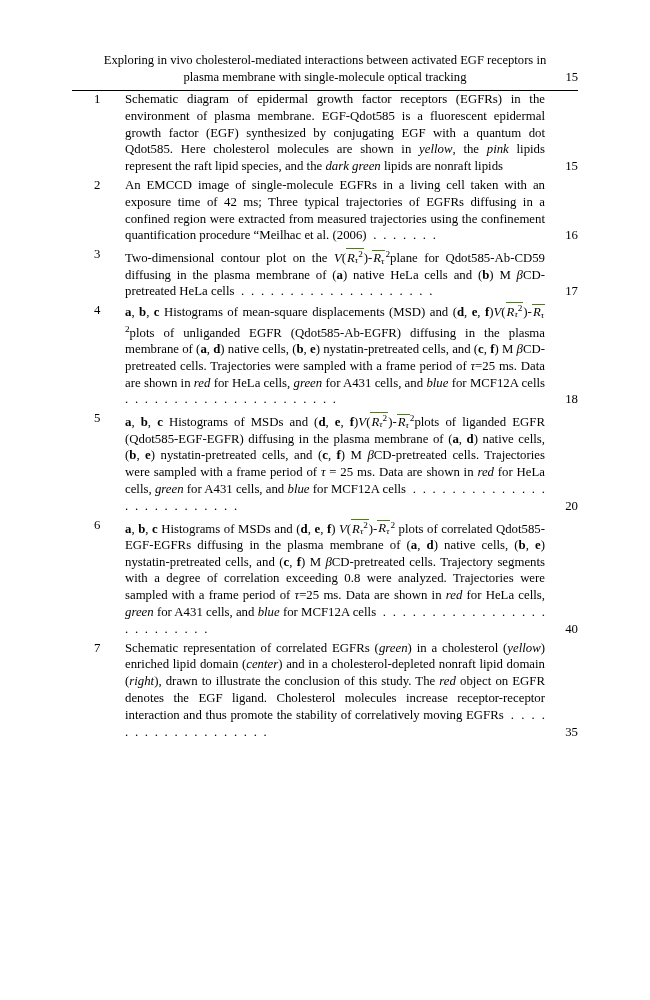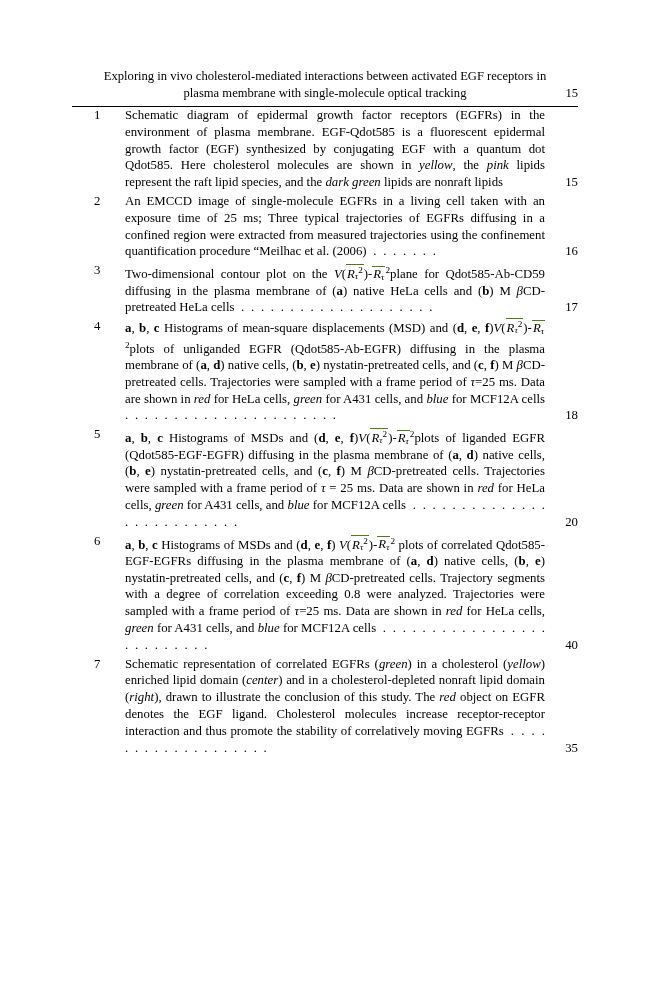--- a/index.html
+++ b/index.html
@@ -2,21 +2,21 @@
 <html><head>
 <meta charset="utf-8">
 <style>
   html,body{margin:0;padding:0;}
   body{
     width:650px;height:1000px;background:#ffffff;color:#000;
     font-family:"Liberation Serif", serif;
     -webkit-font-smoothing:antialiased;
     overflow:hidden;
   }
-  .page{position:relative;width:506px;margin:16px auto;padding-top:52px;}
+  .page{position:relative;width:506px;margin:0 auto;padding-top:52px;}
 
   
   .running-header{
     position:relative;text-align:center;
     font-size:12.6px;line-height:17px;
     border-bottom:1.4px solid #000;padding-bottom:4px;
   }
   .running-header .hdr-page{
     position:absolute;right:0;bottom:4px;
   }
@@ -58,21 +58,21 @@
 
   <div class="figure-list">
   <div class="entry">
     <span class="fig-num">1</span>
     <div class="fig-text"><span>Schematic diagram of epidermal growth factor receptors (EGFRs) in the environment of plasma membrane. EGF-Qdot585 is a fluorescent epidermal growth factor (EGF) synthesized by conjugating EGF with a quantum dot Qdot585. Here cholesterol molecules are shown in </span><span class="i">yellow</span><span>, the </span><span class="i">pink</span><span> lipids represent the raft lipid species, and the </span><span class="i">dark green</span><span> lipids are nonraft lipids</span></div>
     <span class="page-num">15</span>
   </div>
 
   <div class="entry">
     <span class="fig-num">2</span>
-    <div class="fig-text"><span>An EMCCD image of single-molecule EGFRs in a living cell taken with an exposure time of 25 ms; Three typical trajectories of EGFRs diffusing in a confined region were extracted from measured trajectories using the confinement quantification procedure “Meilhac et al. (2006)</span><span class="dots">  . . . . . . .</span></div>
+    <div class="fig-text"><span>An EMCCD image of single-molecule EGFRs in a living cell taken with an exposure time of 42 ms; Three typical trajectories of EGFRs diffusing in a confined region were extracted from measured trajectories using the confinement quantification procedure “Meilhac et al. (2006)</span><span class="dots">  . . . . . . .</span></div>
     <span class="page-num">16</span>
   </div>
 
   <div class="entry">
     <span class="fig-num">3</span>
     <div class="fig-text"><span>Two-dimensional contour plot on the </span><span class="mi">V</span><span>(</span><span class="ol"><span class="mi">R</span><span class="sub mi">τ</span><span class="sup">2</span></span><span>)-</span><span class="ol"><span class="mi">R</span><span class="sub mi">τ</span></span><span class="sup">2</span><span>plane for Qdot585-Ab-CD59 diffusing in the plasma membrane of (</span><span class="b">a</span><span>) native HeLa cells and (</span><span class="b">b</span><span>) M </span><span class="mi">β</span><span>CD-pretreated HeLa cells</span><span class="dots">  . . . . . . . . . . . . . . . . . . . .</span></div>
     <span class="page-num">17</span>
   </div>
 
   <div class="entry">

